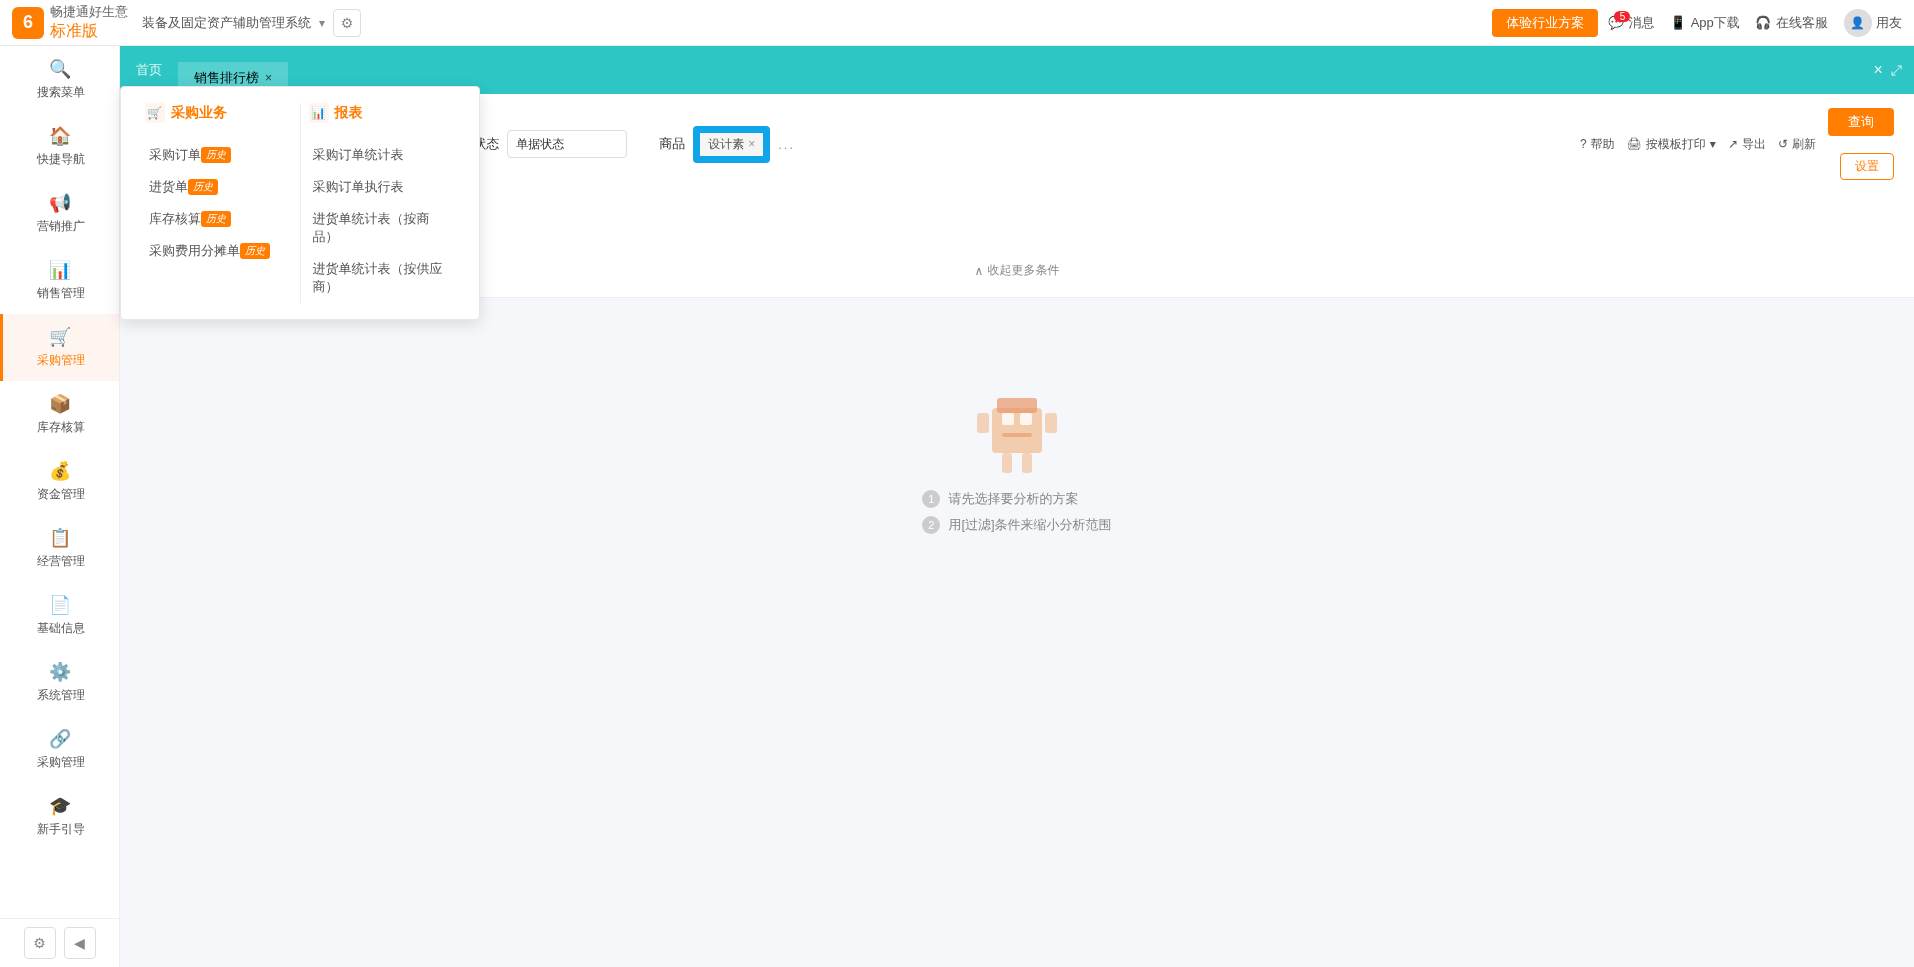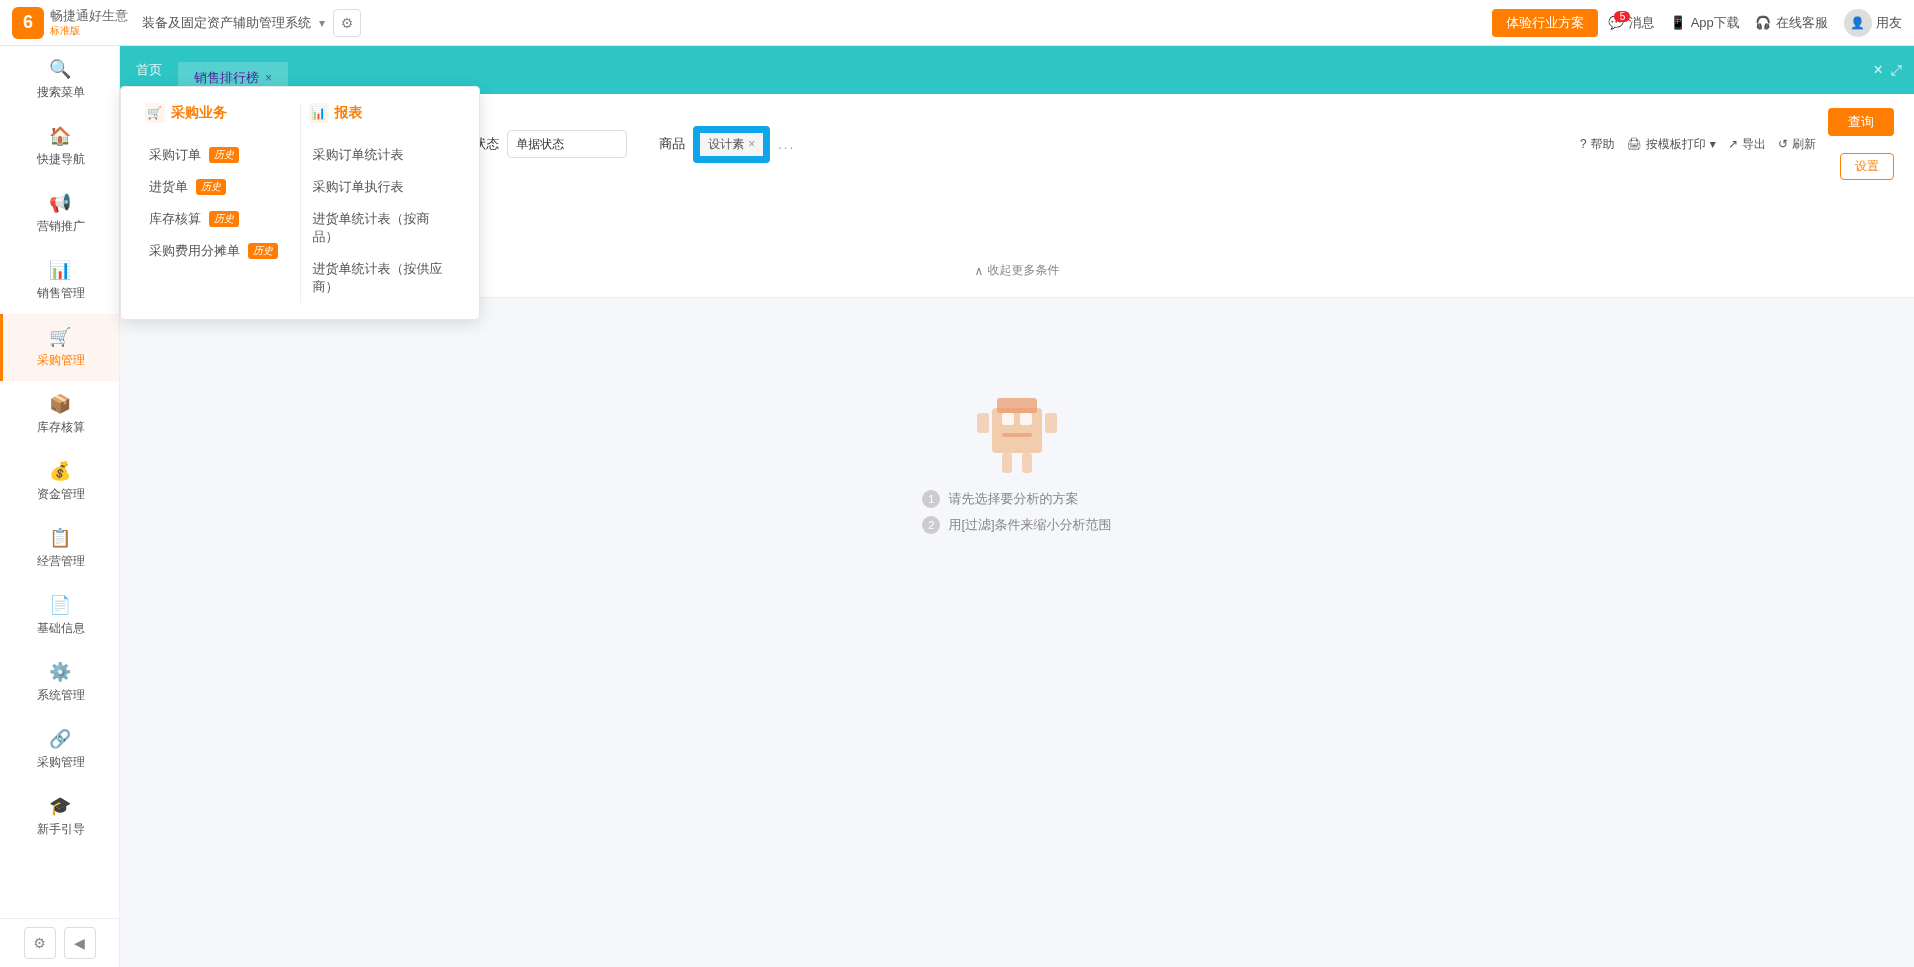--- a/index.html
+++ b/index.html
@@ -29,21 +29,21 @@
       background: #ff7d00;
       border-radius: 6px;
       display: flex;
       align-items: center;
       justify-content: center;
       color: white;
       font-size: 18px;
       font-weight: bold;
     }
     .logo-text { font-size: 13px; color: #666; line-height: 1.3; }
-    .logo-badge { font-size: 10px; color: #ff7d00; }
+    .logo-badge { font-size: 16px; color: #ff7d00; }
     .system-title {
       flex: 1;
       display: flex;
       align-items: center;
       gap: 8px;
       color: #555;
       font-size: 13px;
     }
     .system-title .dropdown-btn {
       background: none;
@@ -174,21 +174,21 @@
       display: flex;
       align-items: center;
       padding: 0 16px;
       gap: 6px;
       cursor: pointer;
       font-size: 13px;
       color: rgba(255,255,255,0.85);
     }
     .tab-item.active {
       background: rgba(255,255,255,0.2);
-      color: #4c1d95;
+      color: #000000;
       margin-top: 16px;
     }
     .tab-item .close-btn {
       font-size: 12px;
       opacity: 0.7;
     }
     .tab-close-all {
       margin-left: auto;
       display: flex;
       align-items: center;
@@ -380,21 +380,21 @@
     .dropdown-col-header .col-icon {
       width: 20px; height: 20px;
       background: #fff5ec;
       border-radius: 3px;
       display: flex; align-items: center; justify-content: center;
       font-size: 12px;
     }
     .dropdown-item {
       display: flex;
       align-items: center;
-      gap: 8px;
+      gap: 0;
       padding: 7px 4px;
       cursor: pointer;
       color: #555;
       font-size: 13px;
       border-radius: 3px;
     }
     .history-badge {
       background: #ff7d00;
       color: white;
       font-size: 10px;

